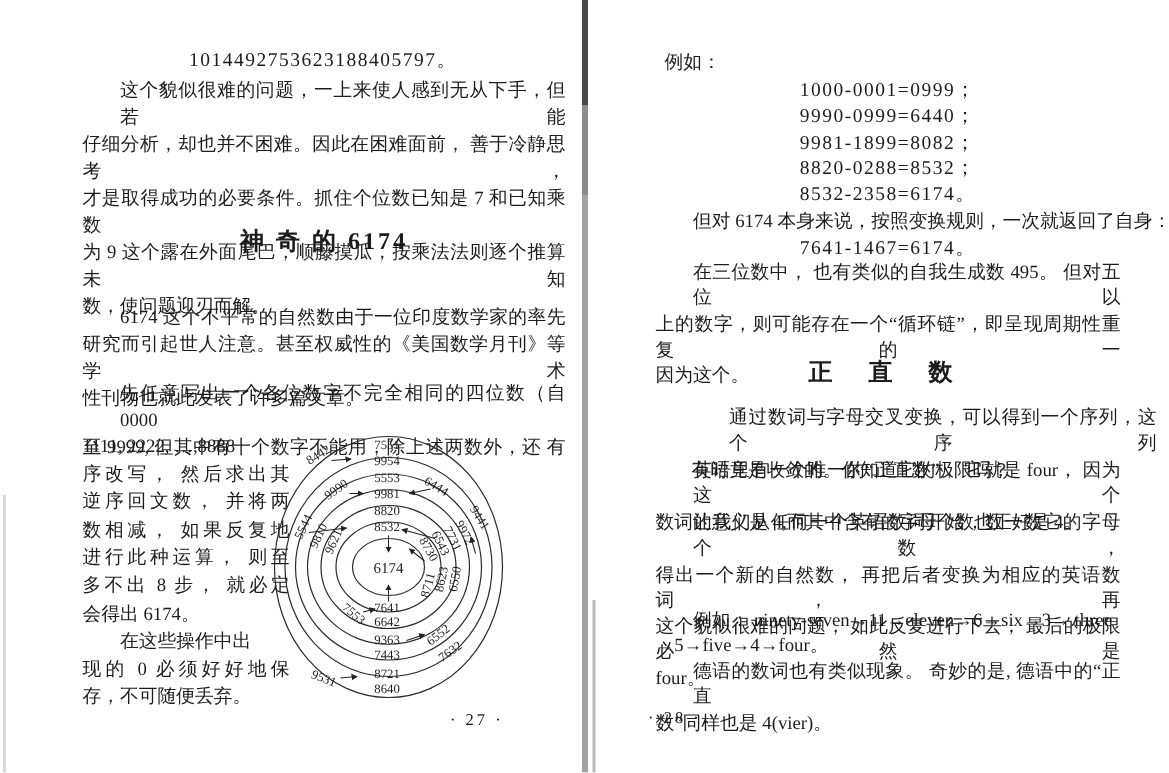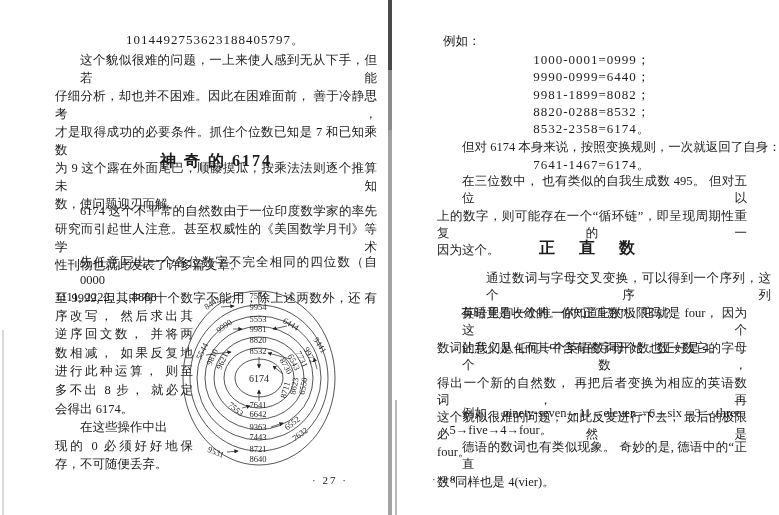--- a/index.html
+++ b/index.html
@@ -122,21 +122,21 @@
       <text x="285" y="393" transform="rotate(-75 285 390)">8711</text>
       <text x="294" y="389" transform="rotate(-78 294 386)">8623</text>
       <text x="303" y="389" transform="rotate(-80 303 386)">6550</text>
       <text x="292" y="426" transform="rotate(-38 292 423)">6552</text>
       <text x="300" y="437" transform="rotate(-36 300 434)">7632</text>
       <text x="236" y="412" transform="rotate(40 236 409)">7553</text>
       <text x="216" y="455" transform="rotate(22 216 452)">9531</text>
     </g>
   </svg>
 
-  <div class="blk pagenum" style="left:300px;top:474px;width:60px;text-align:center;font-family:Liberation Serif, serif;">· 27 ·</div>
+  <div class="blk pagenum" style="left:300px;top:474px;width:60px;font-family:Liberation Serif, serif;">· 27 ·</div>
 </div>
 
 <div class="page" id="page-right">
 
   <div class="blk line" style="left:43px;top:32px;">例如：</div>
 
   <div class="blk" style="left:37px;top:51px;width:310px;">
     <div class="eq center">1000-0001=0999；</div>
     <div class="eq center">9990-0999=6440；</div>
     <div class="eq center">9981-1899=8082；</div>

